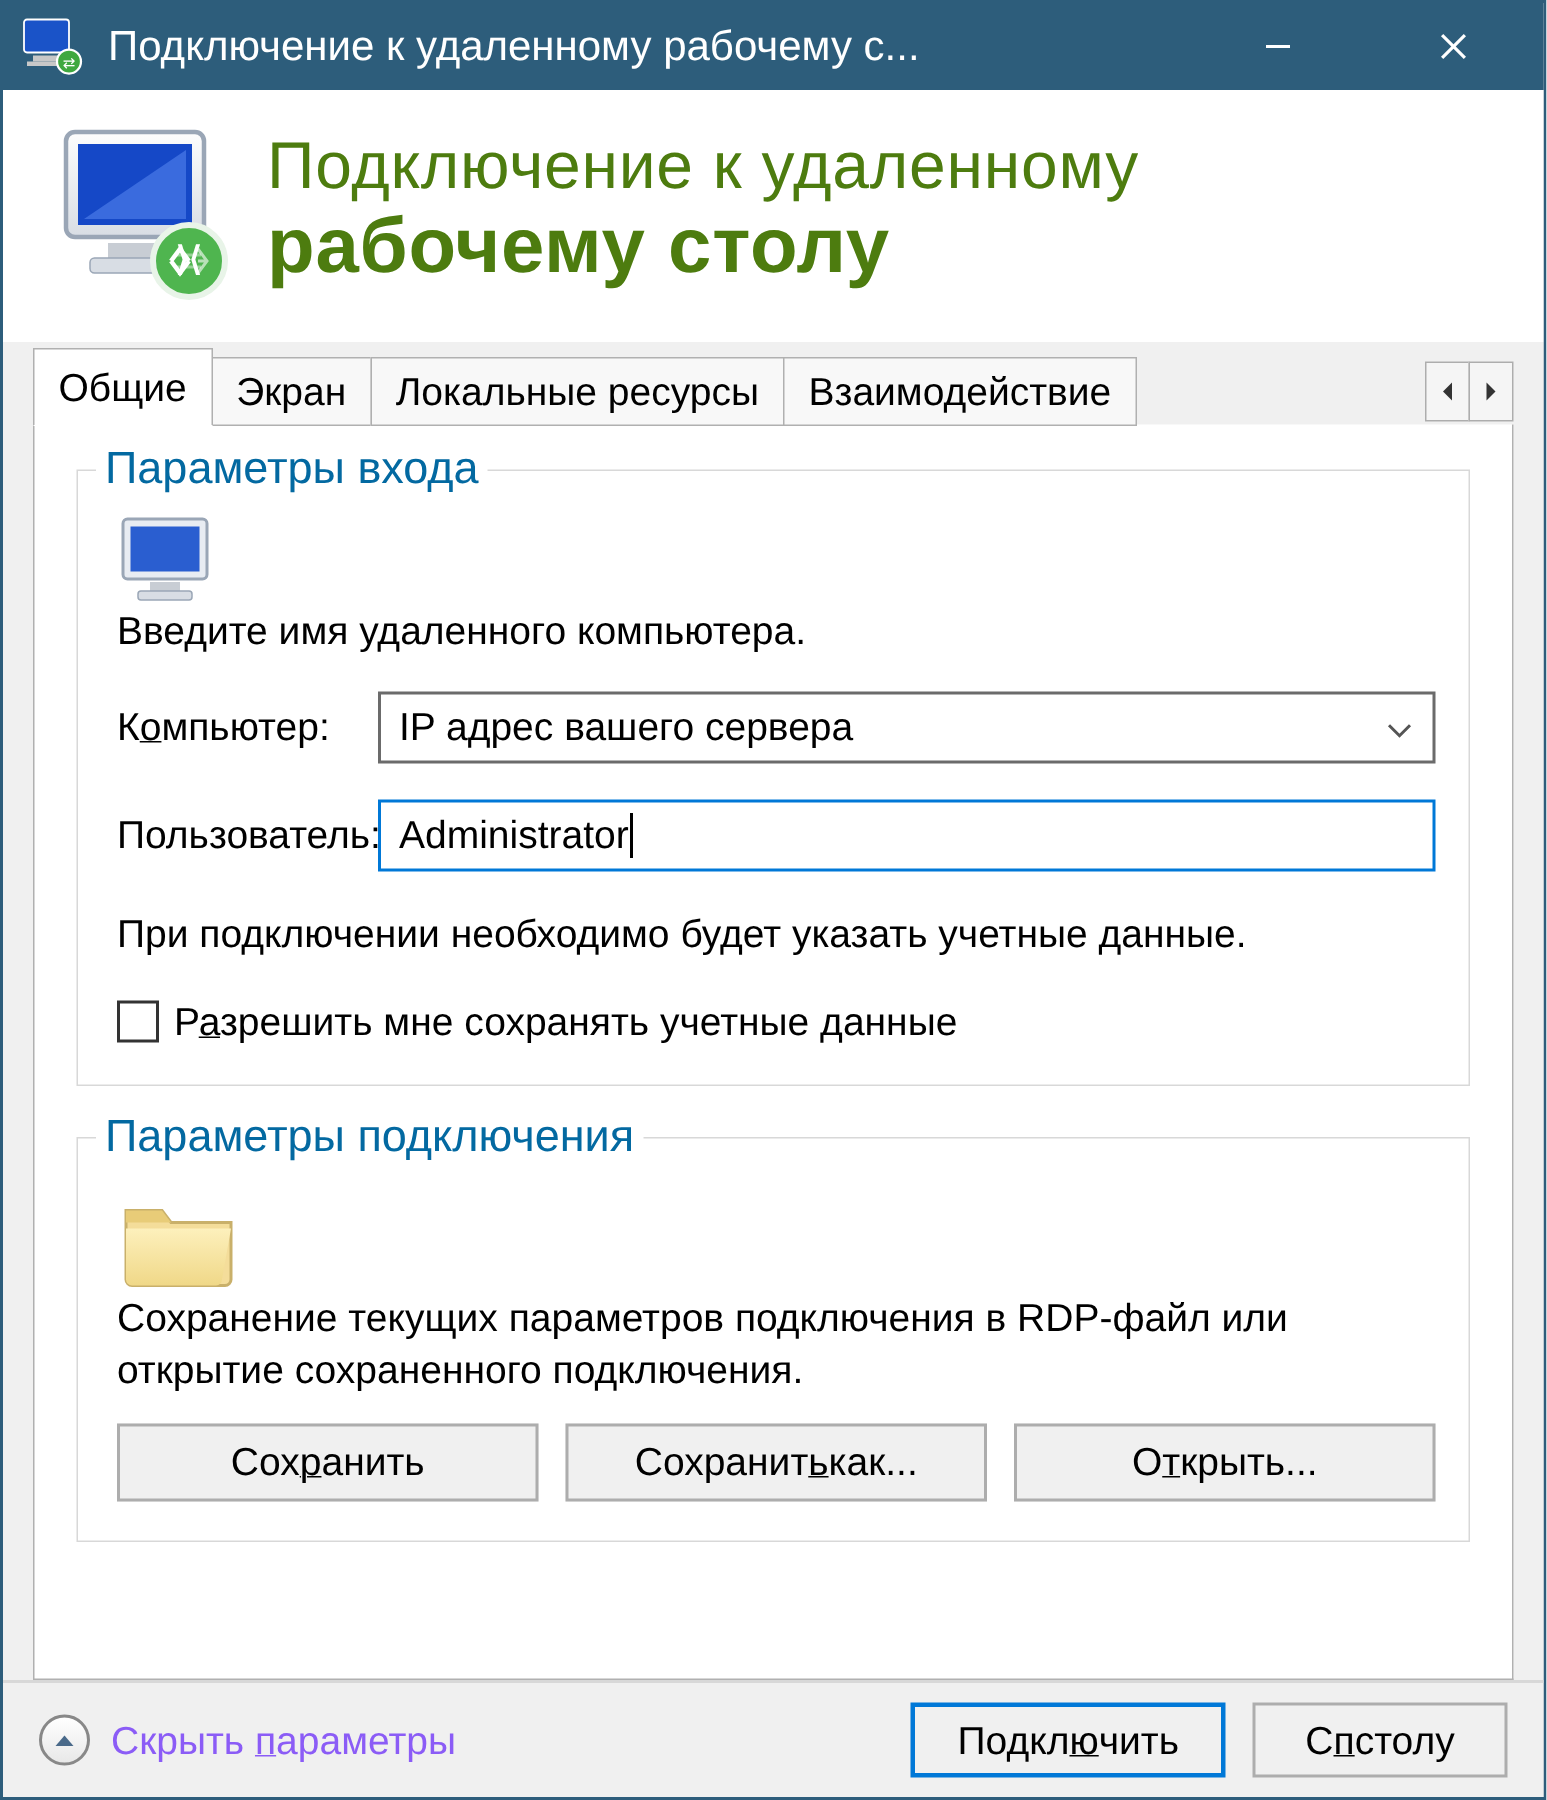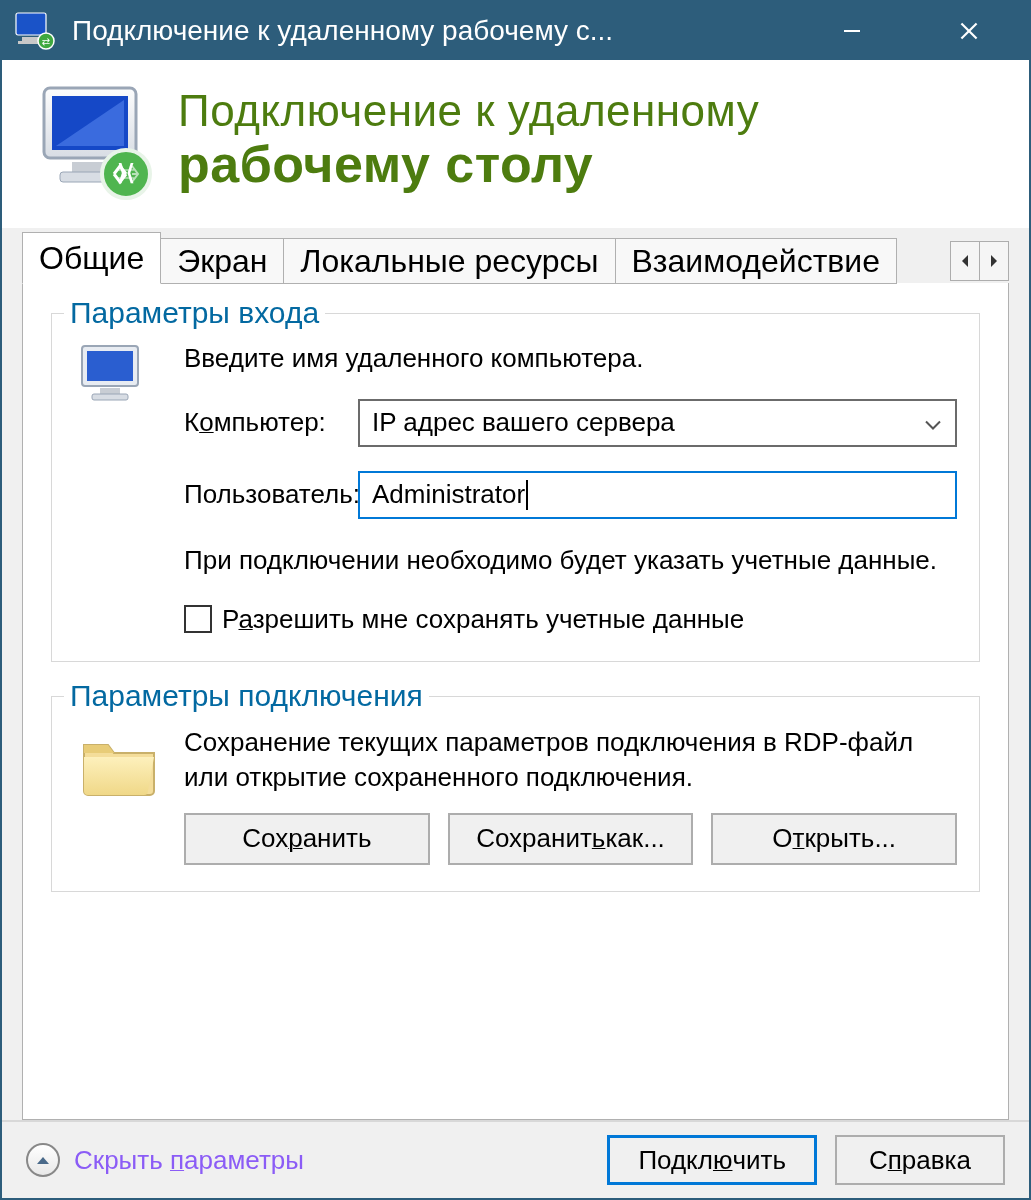--- a/index.html
+++ b/index.html
@@ -55,21 +55,21 @@
 .tab-strip {
   display: flex;
   align-items: flex-end;
   height: 54px;
   position: relative;
   margin-top: 2px;
 }
 .tab {
   height: 46px;
   padding: 0 16px;
-  font-size: 32px;
+  font-size: 26px;
   color: #000;
   display: flex;
   align-items: center;
   border: 1px solid #b0b0b0;
   background: #f8f8f8;
   margin-right: -1px;
   position: relative;
 }
 .tab.active {
   height: 52px;
@@ -110,21 +110,21 @@
 }
 .groupbox-title {
   position: absolute;
   top: -18px;
   left: 12px;
   background: #fff;
   padding: 0 6px;
   font-size: 30px;
   color: #0369a1;
 }
-.gb-row { display: flex; }
+.gb-row { display: flex; flex-direction: column; }
 .gb-icon-col { width: 106px; flex-shrink: 0; }
 .gb-fields { flex: 1; font-size: 26px; color: #000; }
 .gb-para { margin-bottom: 24px; line-height: 1.25; }
 .field-row { display: flex; align-items: center; margin-bottom: 24px; }
 .field-label { width: 174px; flex-shrink: 0; font-size: 26px; }
 .uline { text-decoration: underline; text-decoration-thickness: 1px; }
 .combo {
   flex: 1;
   height: 48px;
   border: 2px solid #6b6b6b;
@@ -401,18 +401,18 @@
     <div class="collapse-text"><span>Скрыть </span><span class="uline">п</span><span>араметры</span></div>
     <div class="foot-btns">
       <div class="foot-btn primary">
           <span>Подкл</span>
           <span class="uline">ю</span>
           <span>чить</span>
         </div>
       <div class="foot-btn">
           <span>С</span>
           <span class="uline">п</span>
-          <span>равка</span>
+          <span>столу</span>
         </div>
     </div>
   </div>
 
 </div>
 
 </body></html>

